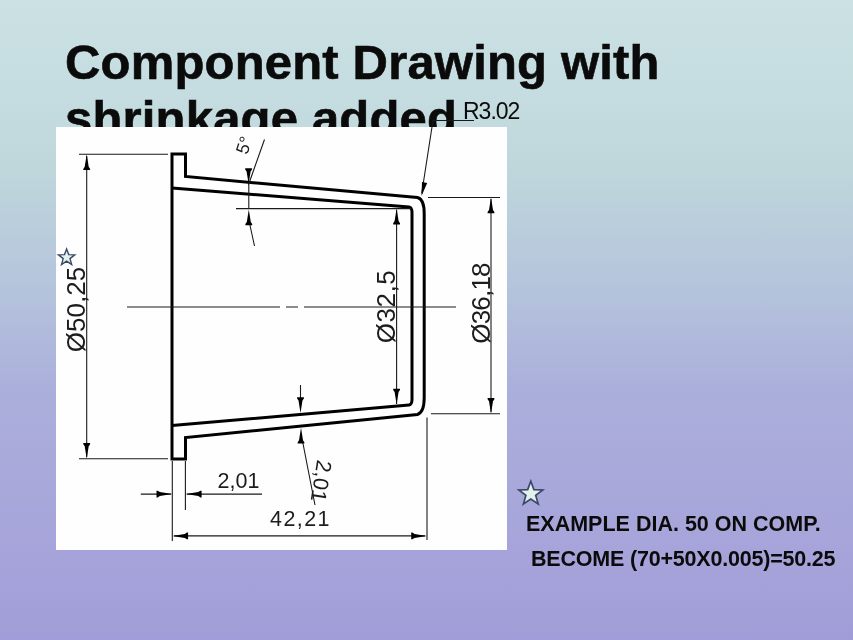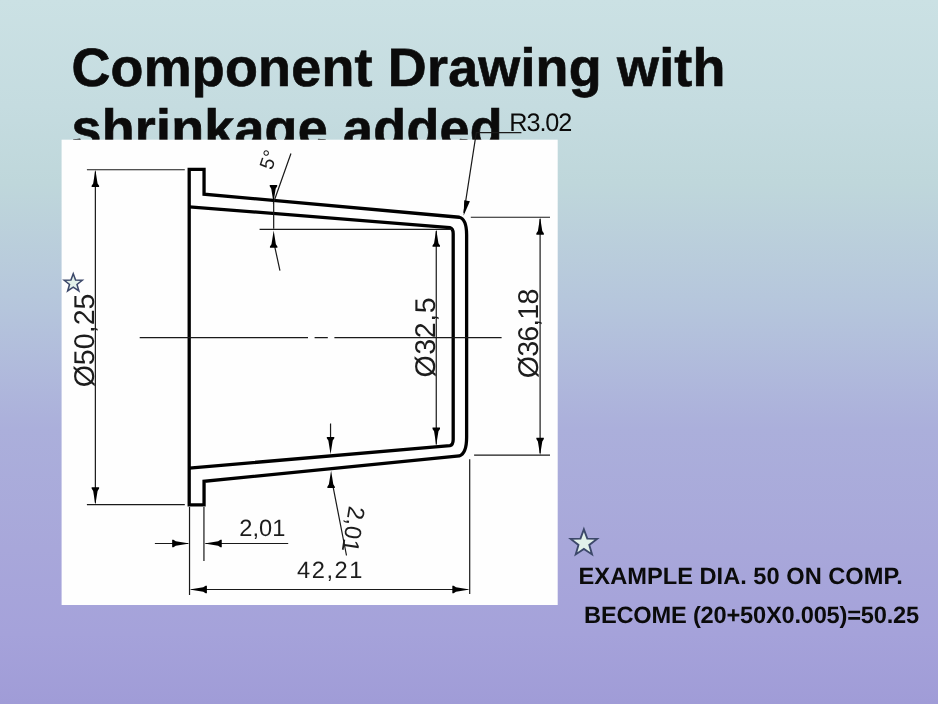--- a/index.html
+++ b/index.html
@@ -19,21 +19,21 @@
 
 <div class="t" id="title" style="left:65px;top:33.5px;font-size:49px;font-weight:700;letter-spacing:0.18px;
      -webkit-text-stroke:0.6px #0b0b0b;">Component&nbsp;Drawing with shrinkage added</div>
 
 <div style="position:absolute;left:56px;top:127px;width:451px;height:423px;background:#fefefe;"></div>
 
 <div class="t" style="left:463px;top:97.5px;font-size:23px;font-weight:normal;letter-spacing:-1px;">R3.02</div>
 
 <div class="t" style="left:526px;top:512px;font-size:21.5px;font-weight:bold;">EXAMPLE DIA. 50 ON COMP.</div>
 
-<div class="t" style="left:531px;top:546.5px;font-size:21.5px;font-weight:bold;letter-spacing:-0.2px;">BECOME (20+50X0.005)=50.25</div>
+<div class="t" style="left:531px;top:546.5px;font-size:21.5px;font-weight:bold;letter-spacing:-0.2px;">BECOME (70+50X0.005)=50.25</div>
 
 <svg width="853" height="640" viewBox="0 0 853 640" style="position:absolute;left:0;top:0" fill="none" stroke-linecap="butt">
   <g stroke="#000" stroke-width="3">
 
     <path d="M185.5,154 L172,154 L172,459 L185.5,459 L185.5,437.5 L417.5,414.5
              Q424.2,412.3 424.2,397.5 L424.2,213.5 Q424.2,199.2 417.5,197.5 L185.5,176.5 Z"></path>
 
     <path d="M172,188 L409,206.9 Q412,207.6 412,212.5 L412,399.5 Q412,404.4 409,405.1 L172,425.5"></path>
   </g>
 

